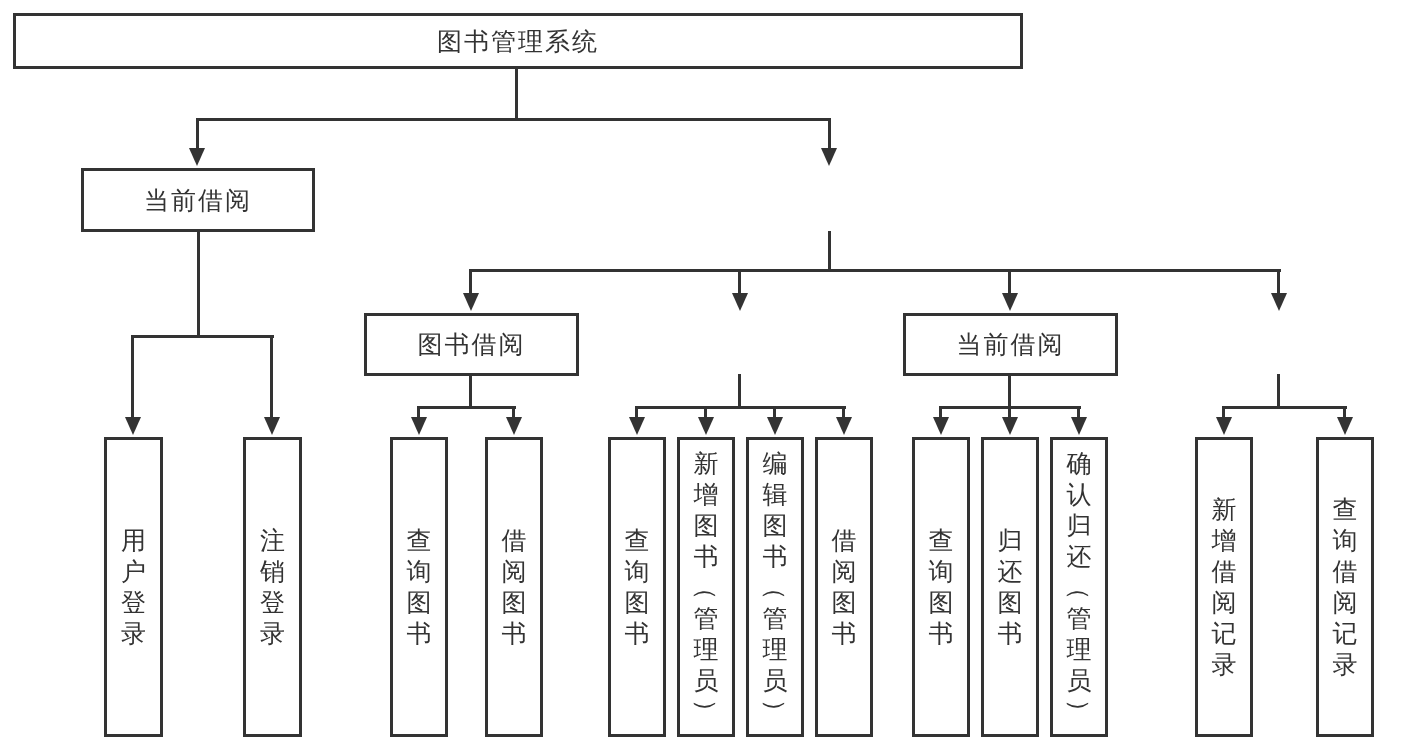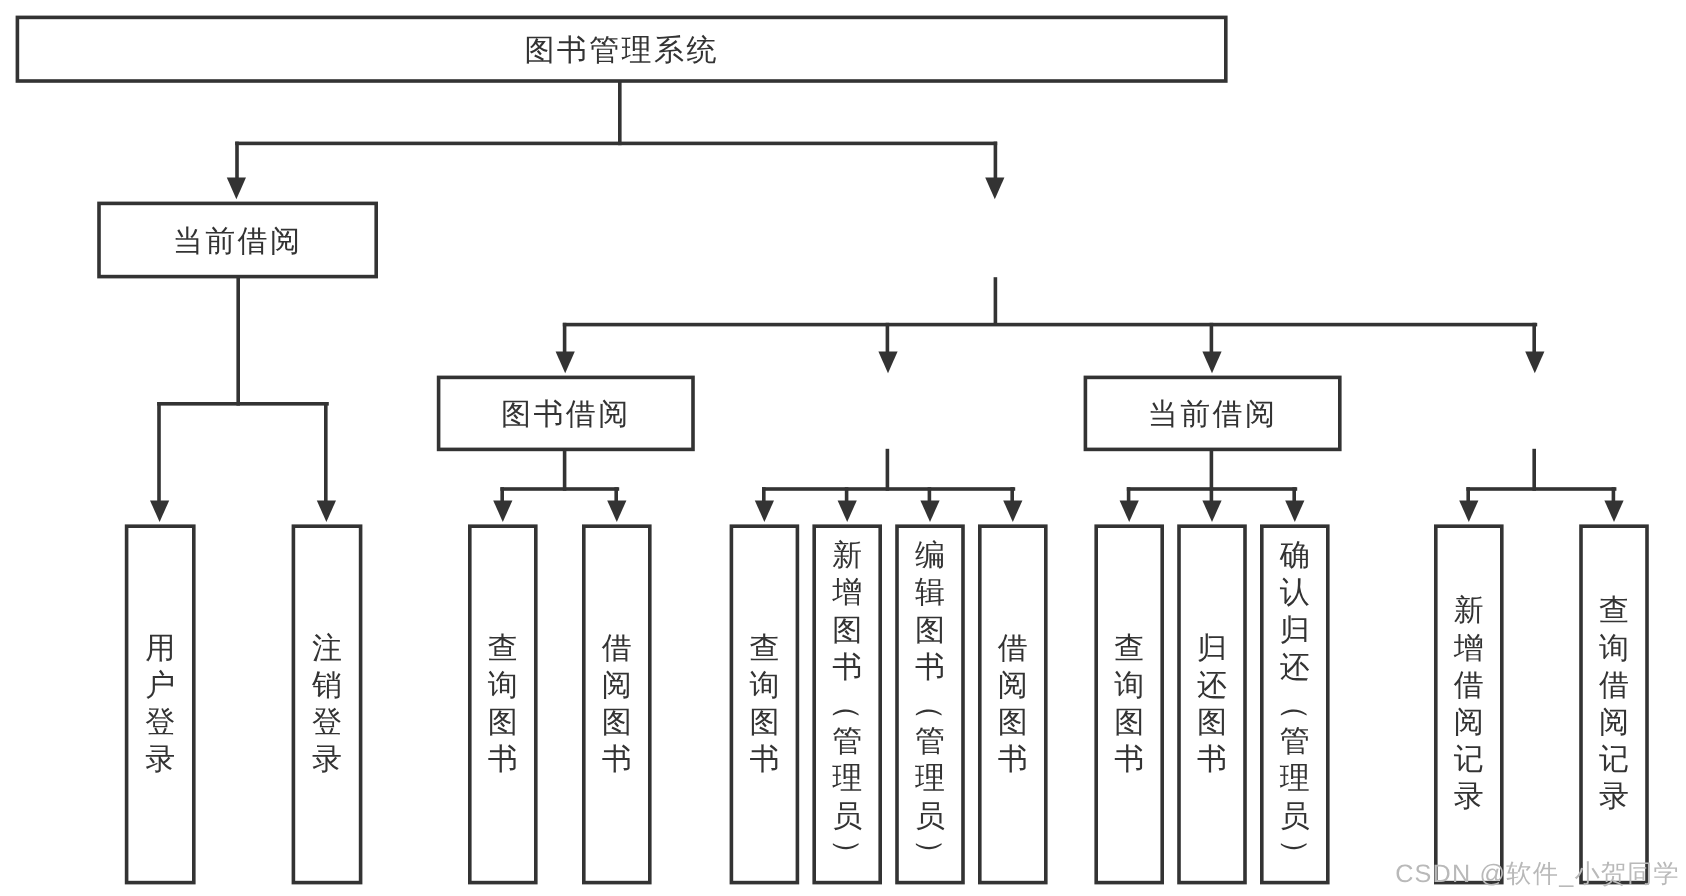--- a/index.html
+++ b/index.html
@@ -241,14 +241,13 @@
   <div class="vline" style="left:1008px;top:406px;height:14px;"></div>
   <div class="arrow" style="left:1002px;top:417px;"></div>
   <div class="vline" style="left:1077px;top:406px;height:14px;"></div>
   <div class="arrow" style="left:1071px;top:417px;"></div>
 
   <div class="vline" style="left:1222px;top:406px;height:14px;"></div>
   <div class="arrow" style="left:1216px;top:417px;"></div>
   <div class="vline" style="left:1343px;top:406px;height:14px;"></div>
   <div class="arrow" style="left:1337px;top:417px;"></div>
 
-  <div class="watermark">CSDN @软件_小贺同学</div>
 </div>
 
 </body></html>

